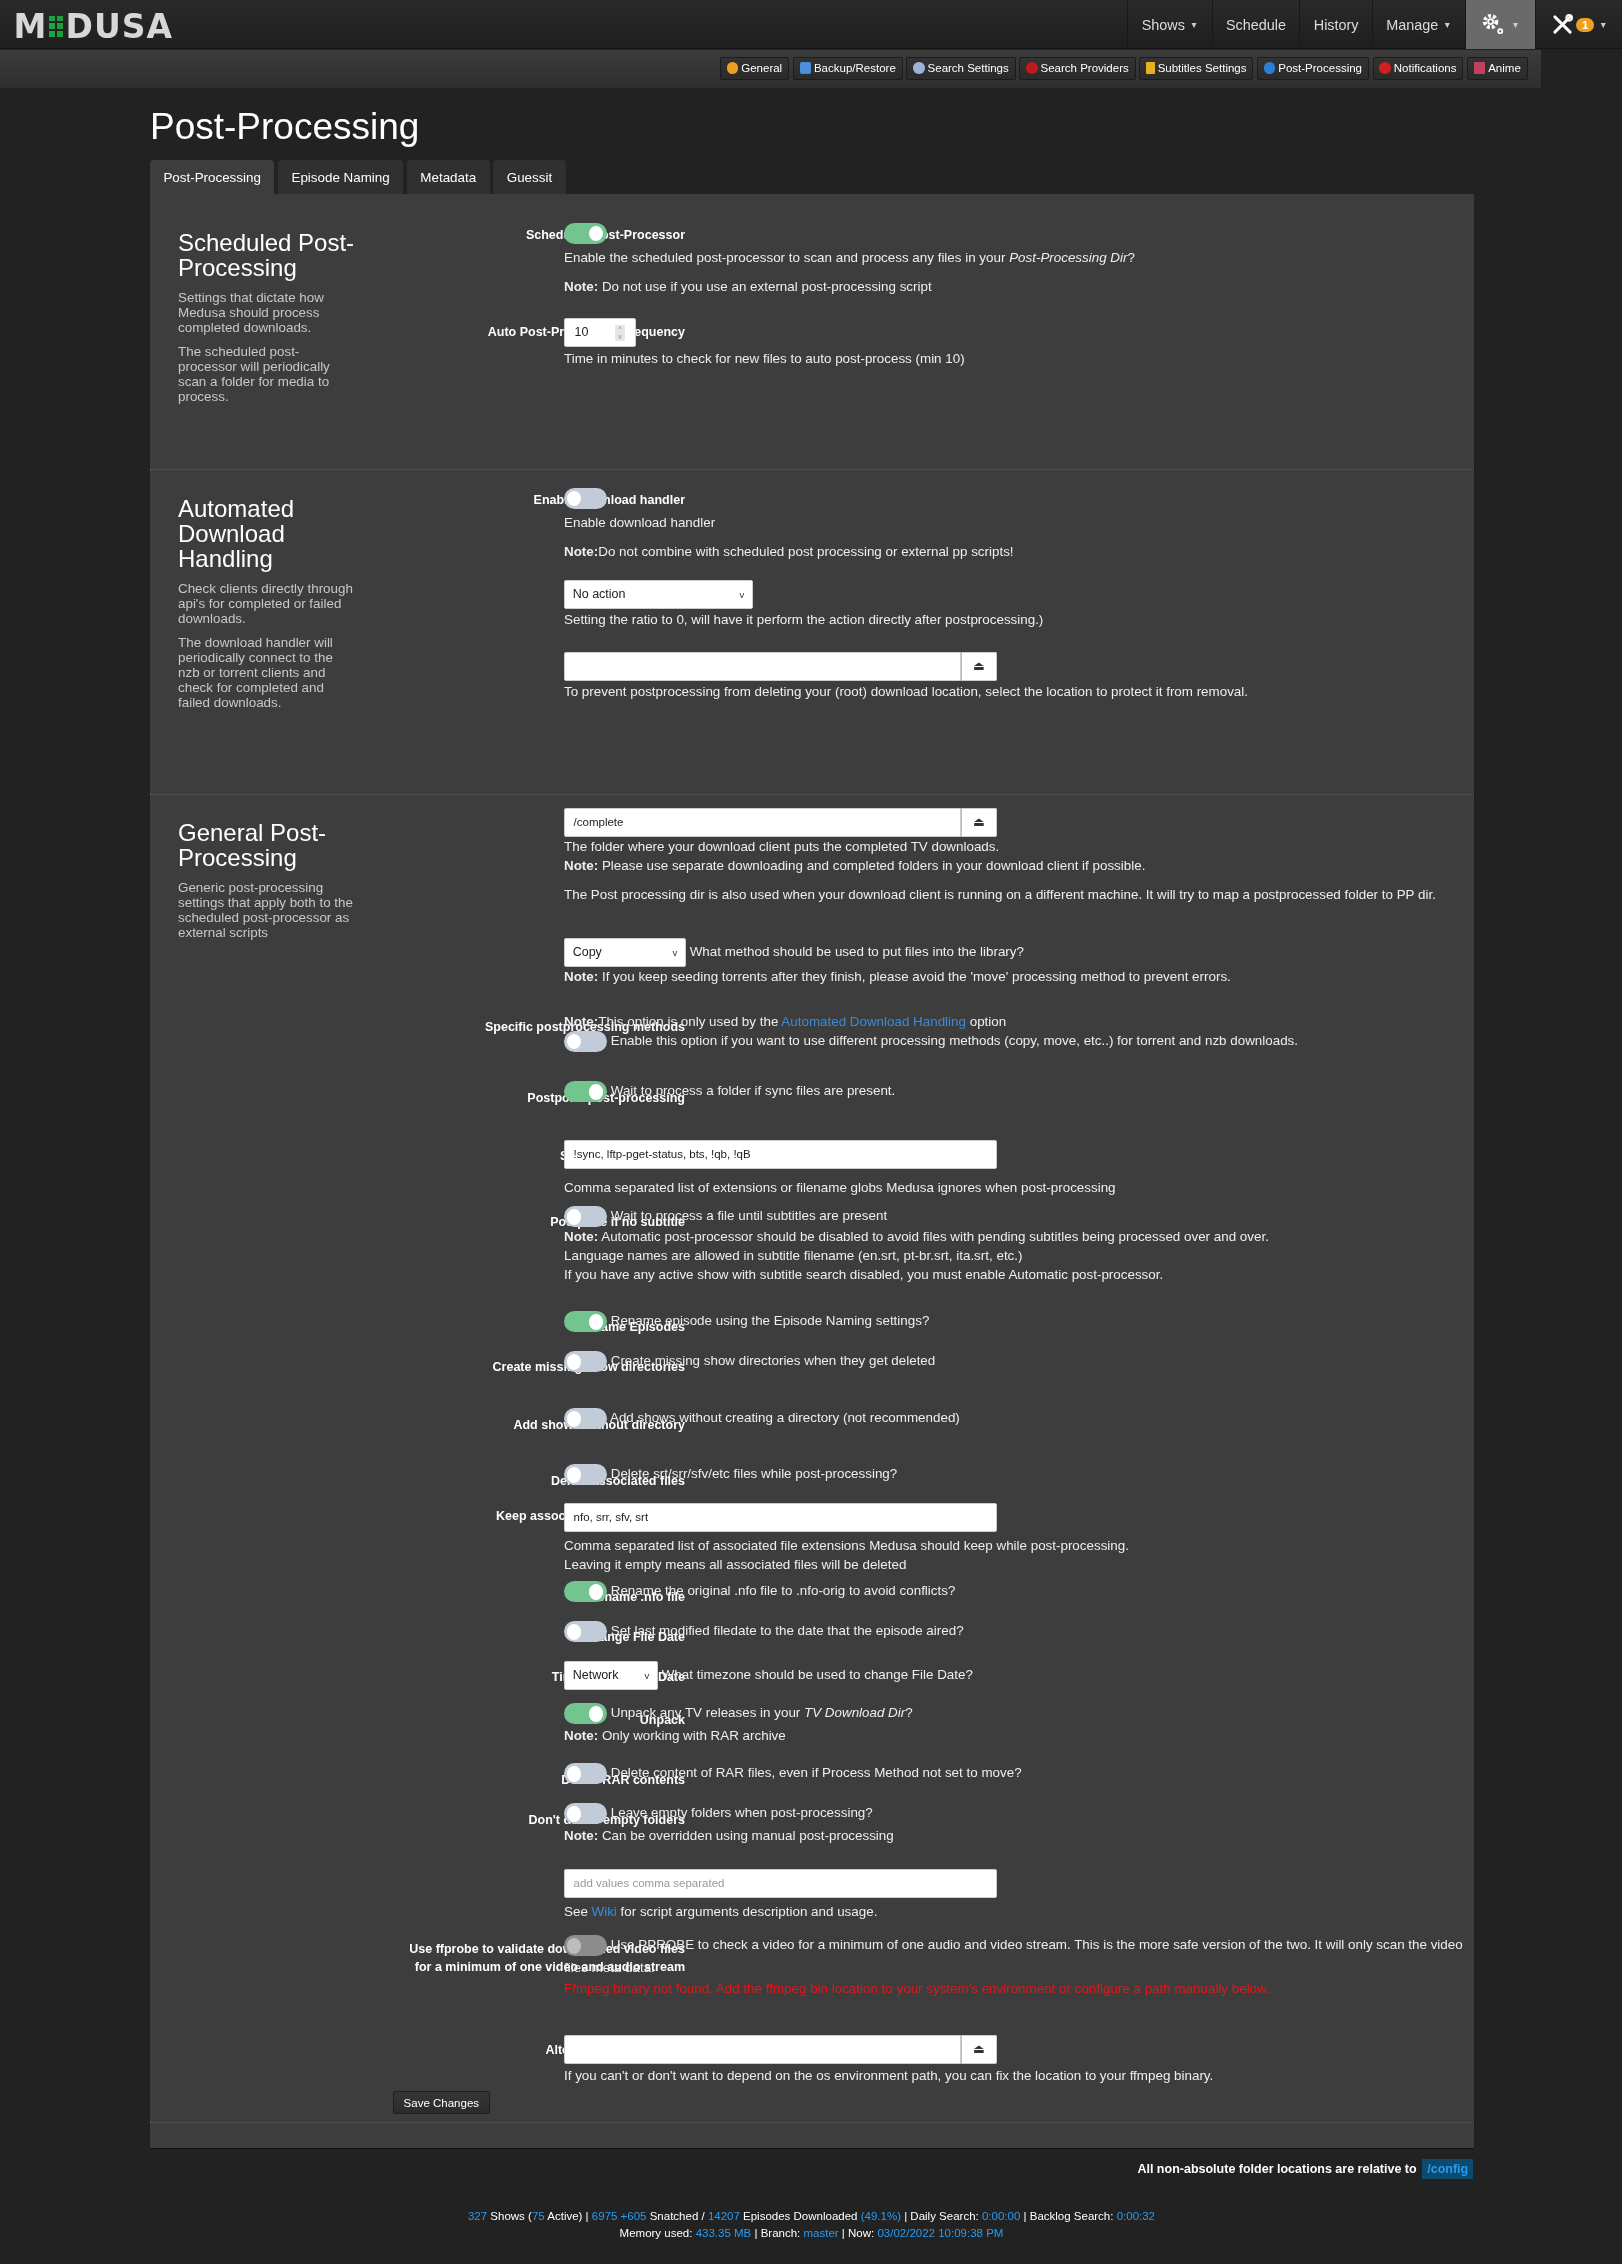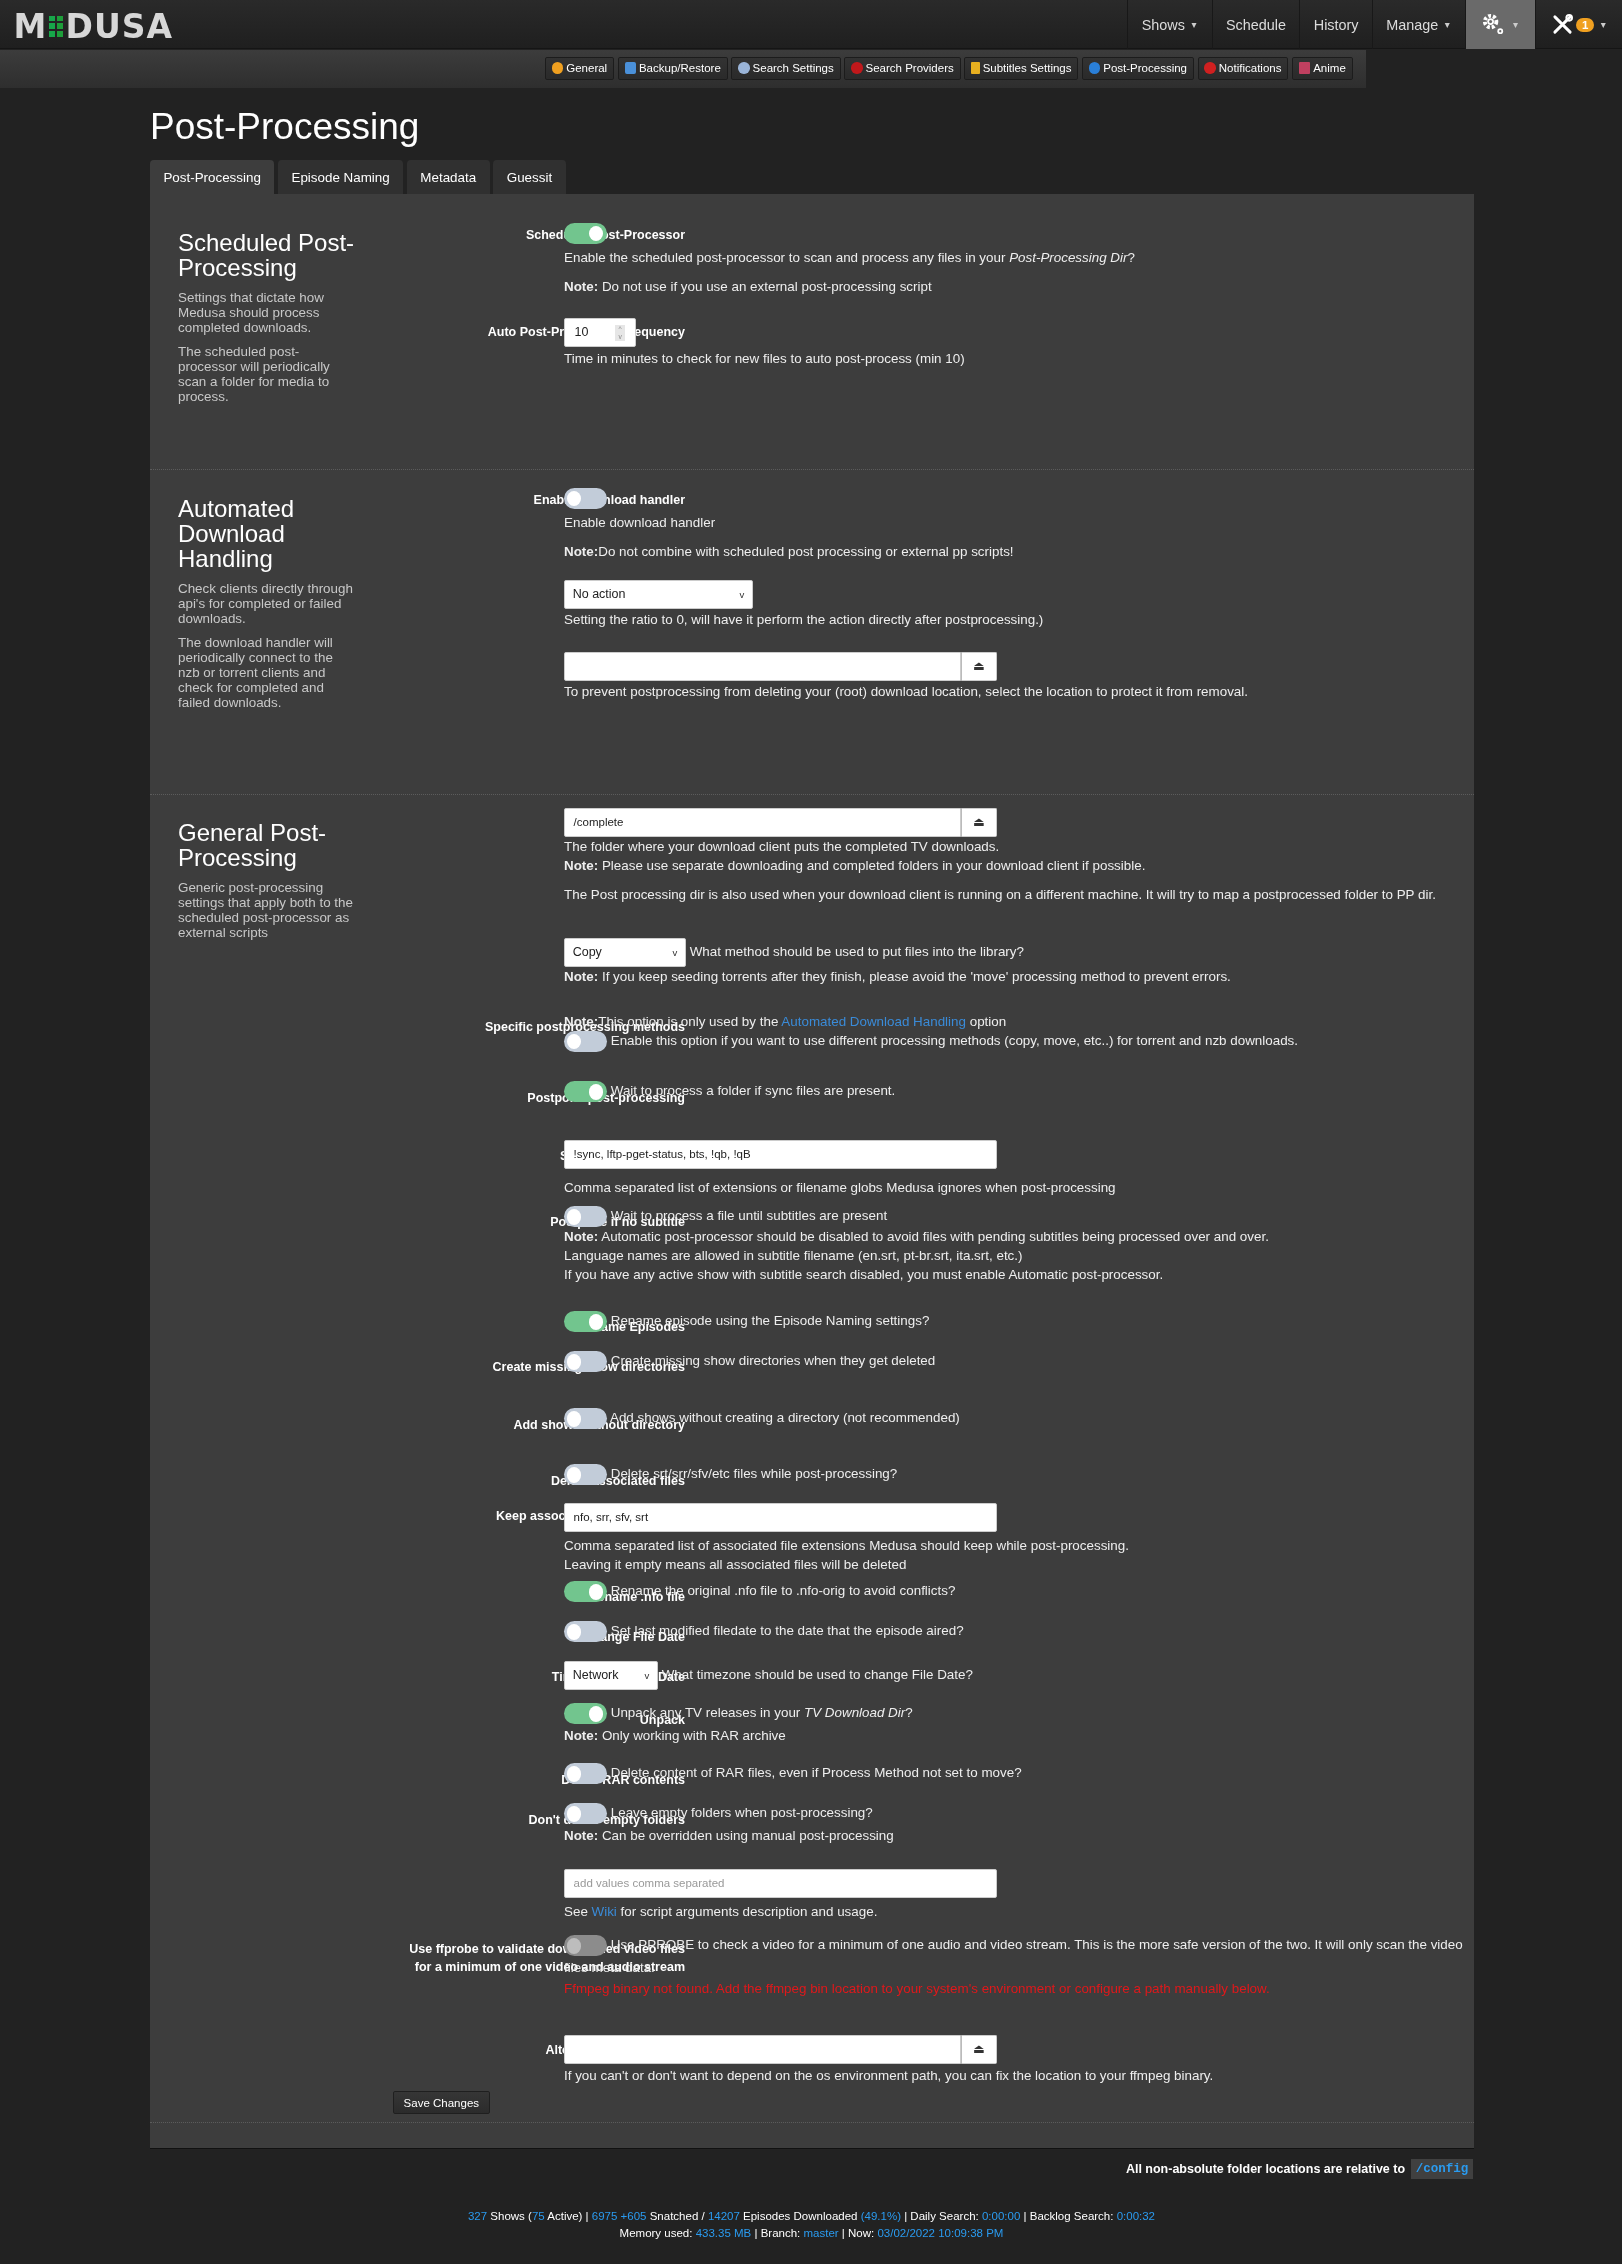--- a/index.html
+++ b/index.html
@@ -12,21 +12,21 @@
 .logo .grid { display: inline-grid; grid-template-columns: 5.8px 5.8px; grid-gap: 1.9px; margin: 0 2.9px 0 1.9px; }
 .logo .grid span { width: 5.8px; height: 5.8px; background: #1e9e3a; display: block; }
 .logo .grid span:nth-child(odd) { background: #17a74a; }
 .nav-right { position: absolute; right: 0; top: 0; height: 49px; display: flex; }
 .nav-item { height: 49px; padding: 0 13.4px; display: flex; align-items: center; color: #dcdcdc; font-size: 14.4px; border-left: 1px solid #181818; }
 .nav-item .caret { font-size: 8.6px; margin-left: 4.8px; color: #ccc; }
 .nav-item.active { background: #6a6a6a; }
 .badge { background: #f0a020; color: #fff; border-radius: 9.6px; font-size: 11.5px; font-weight: bold; padding: 1px 5.8px; margin-left: 3.8px; }
 
 
-.subnav { position: absolute; left: 0; top: 50px; width: 1366px; height: 38px; background: linear-gradient(#3c3c3c, #2e2e2e); }
+.subnav { position: absolute; left: 0; top: 50px; width: 1541px; height: 38px; background: linear-gradient(#3c3c3c, #2e2e2e); }
 .subnav-items { position: absolute; right: 13.4px; top: 6.7px; display: flex; gap: 3.8px; }
 .subnav-btn { height: 23px; padding: 0 5.8px; background: linear-gradient(#333, #2a2a2a); border: 1px solid #1c1c1c; border-radius: 1.9px; color: #fff; font-size: 11.5px; display: flex; align-items: center; gap: 2.9px; }
 .subnav-btn .ico { width: 11.5px; height: 11.5px; border-radius: 50%; display: inline-block; }
 
 
 .page-title { position: absolute; left: 150px; top: 106px; font-size: 37px; color: #fff; font-weight: normal; }
 .tabs { position: absolute; left: 150px; top: 160px; display: flex; gap: 3.8px; }
 .tab { height: 34px; padding: 0 13.4px; background: #303030; border-radius: 3.8px 3.8px 0 0; color: #fff; font-size: 13.4px; display: flex; align-items: center; }
 .tab.active { background: #3d3d3d; }
 .panel { position: absolute; left: 150px; top: 194px; width: 1324px; height: 1955px; background: #3d3d3d; border-bottom: 1px solid #111; }
@@ -57,21 +57,21 @@
 .pathbox .up { width: 36px; height: 29px; background: #fff; border: 1px solid #ccc; border-left: 1px solid #bbb; color: #333; font-size: 12.5px; display: flex; align-items: center; justify-content: center; border-radius: 0 1.9px 1.9px 0; }
 .select { background: #fff; height: 29px; color: #222; font-size: 12.5px; padding: 0 7.7px; display: inline-flex; align-items: center; justify-content: space-between; border: 1px solid #ccc; border-radius: 1.9px; vertical-align: middle; }
 .select .chev { font-size: 9.6px; color: #333; }
 .num { width: 72px; height: 29px; background: #fff; border: 1px solid #ccc; border-radius: 1.9px; color: #222; font-size: 12.5px; display: flex; align-items: center; padding-left: 9.6px; position: relative; }
 .num .spin { position: absolute; right: 9.6px; top: 5.8px; width: 10.6px; height: 16.3px; background: #e6e6e6; color: #888; font-size: 6.7px; line-height: 7.7px; text-align: center; }
 .red { color: #e0181b; }
 
 .save-btn { position: absolute; left: 243px; top: 1897px; height: 23px; padding: 0 9.6px; background: linear-gradient(#363636, #2b2b2b); border: 1px solid #1f1f1f; color: #fff; font-size: 11.5px; display: flex; align-items: center; border-radius: 1.9px; }
 
 .rel-note { position: absolute; right: 149px; top: 2159px; font-size: 12.5px; font-weight: bold; color: #fff; display: flex; align-items: center; gap: 5.8px; }
-.rel-note .path { background: #404040; color: #2a9bf0; padding: 2.9px 4.8px; font-weight: bold; font-family: Liberation Mono, monospace; }
+.rel-note .path { background: #0c4a6e; color: #2a9bf0; padding: 2.9px 4.8px; font-weight: bold; }
 
 .footer { position: absolute; left: 0; top: 2208px; width: 1623px; text-align: center; font-size: 11.5px; line-height: 17.3px; color: #fff; }
 .footer .v { color: #2a9bf0; }
 </style>
 </head>
 <body>
 
 <div class="navbar">
   <div class="logo">
     <span>M</span>

